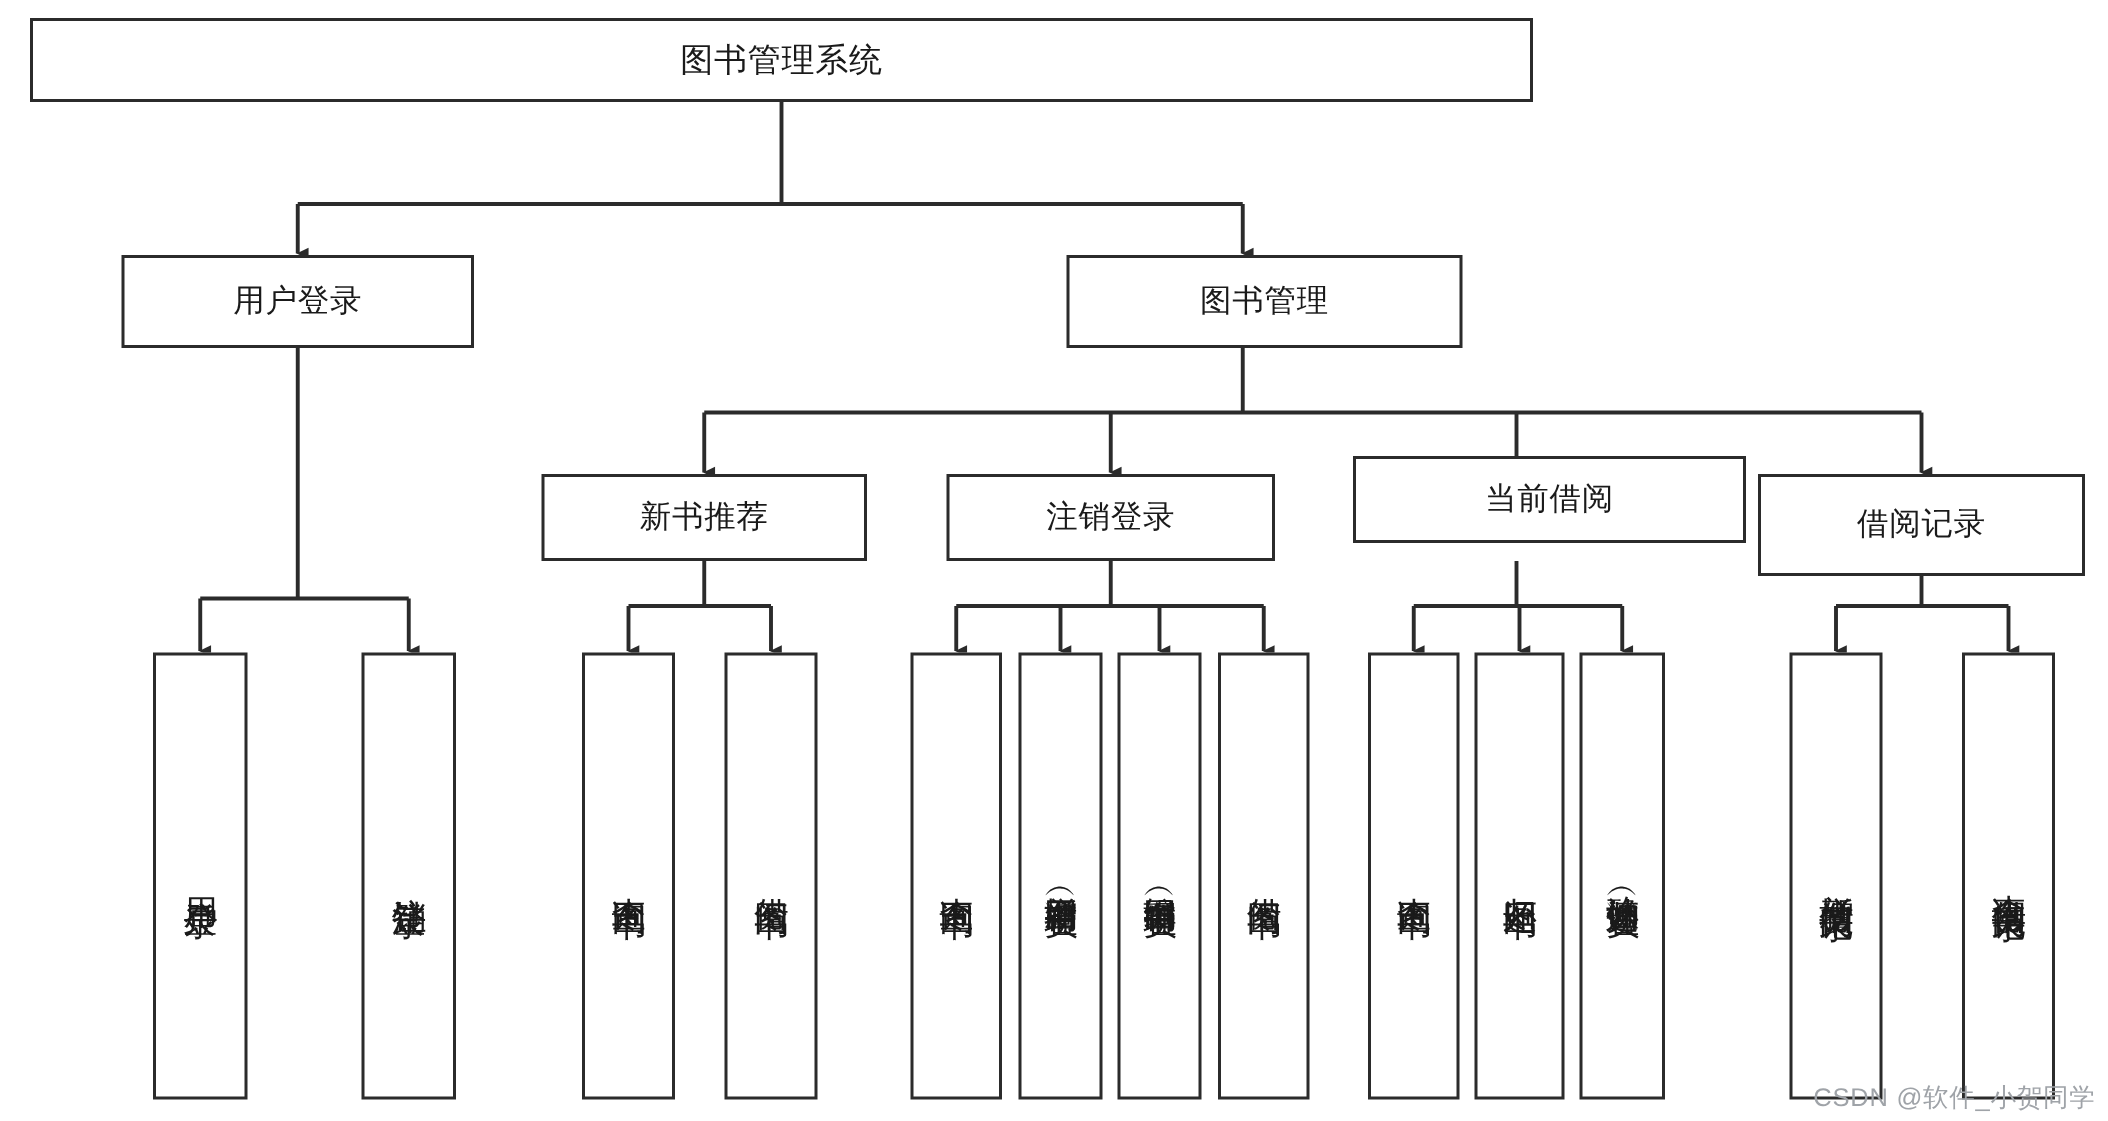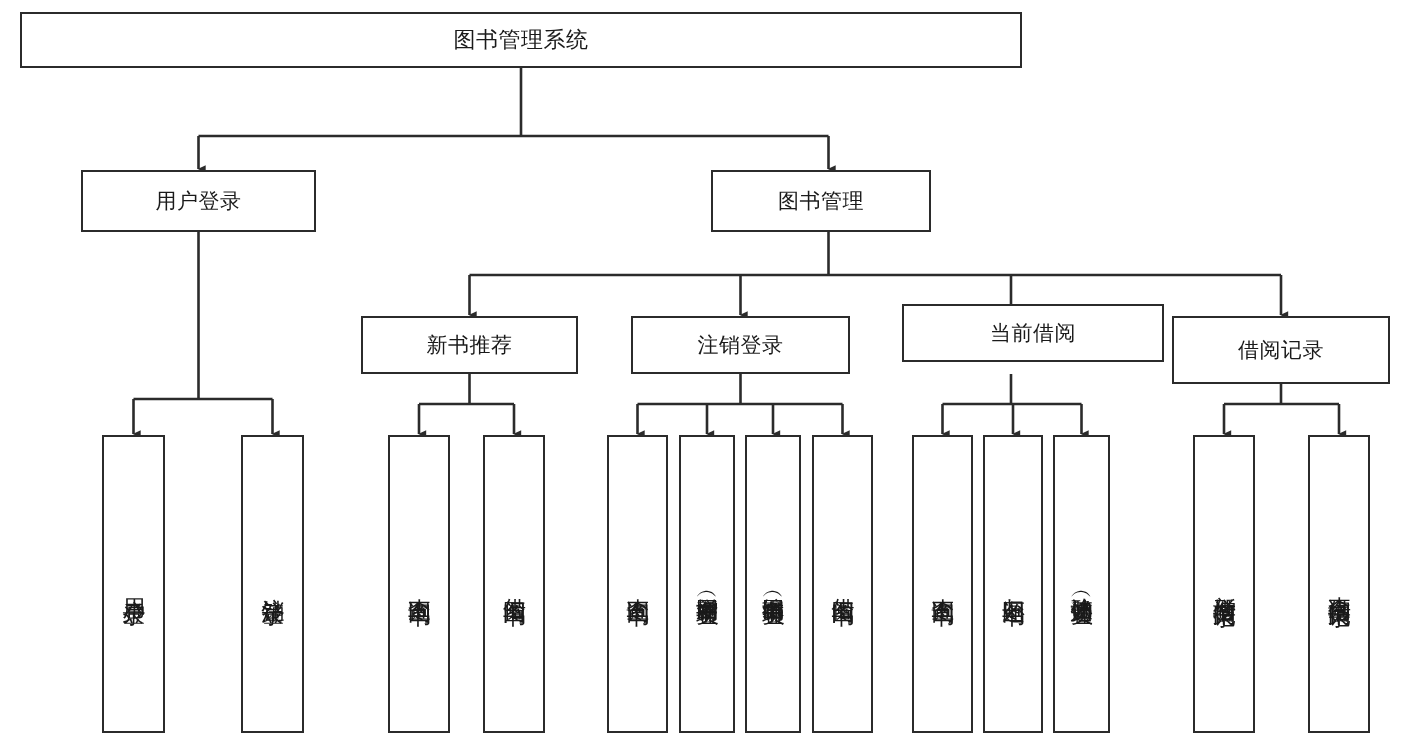--- a/index.html
+++ b/index.html
@@ -127,21 +127,21 @@
       </g>
   </svg>
 
   <div id="nodes-layer">
       <div class="node h root" style="left: 20px; top: 12px; width: 1002px; height: 56px;">
         <span class="label">图书管理系统</span>
       </div>
       <div class="node h" style="left: 81px; top: 170px; width: 235px; height: 62px;">
         <span class="label">用户登录</span>
       </div>
-      <div class="node h" style="left: 711px; top: 170px; width: 220px; height: 62px;">
+      <div class="node h" style="left: 711px; top: 170px; width: 264px; height: 62px;">
         <span class="label">图书管理</span>
       </div>
       <div class="node h" style="left: 361px; top: 316px; width: 217px; height: 58px;">
         <span class="label">新书推荐</span>
       </div>
       <div class="node h" style="left: 631px; top: 316px; width: 219px; height: 58px;">
         <span class="label">注销登录</span>
       </div>
       <div class="node h" style="left: 902px; top: 304px; width: 262px; height: 58px;">
         <span class="label">当前借阅</span>
@@ -183,13 +183,14 @@
         <span class="label">确认归还（管理员）</span>
       </div>
       <div class="node v" style="left: 1193px; top: 435px; width: 62px; height: 298px;">
         <span class="label">新增借阅记录</span>
       </div>
       <div class="node v" style="left: 1308px; top: 435px; width: 62px; height: 298px;">
         <span class="label">查询借阅记录</span>
       </div>
     </div>
 
+  <div id="watermark">CSDN @软件_小贺同学</div>
 </div>
 
 </body></html>

